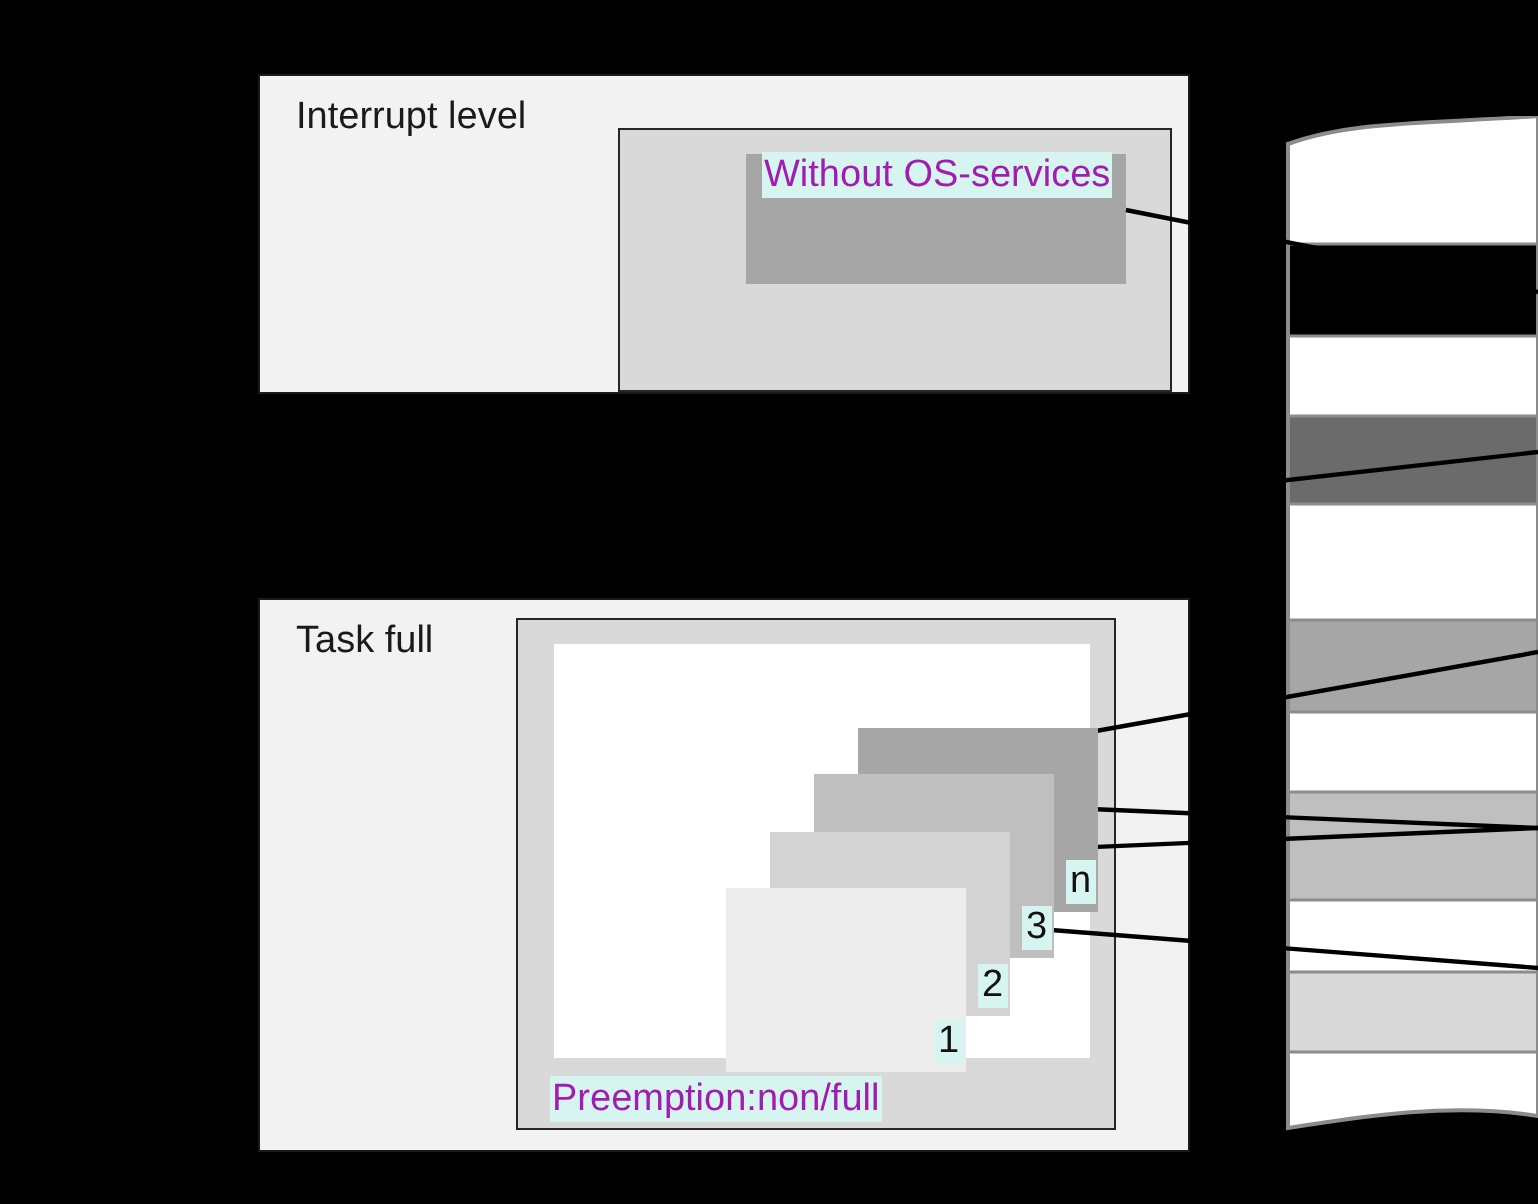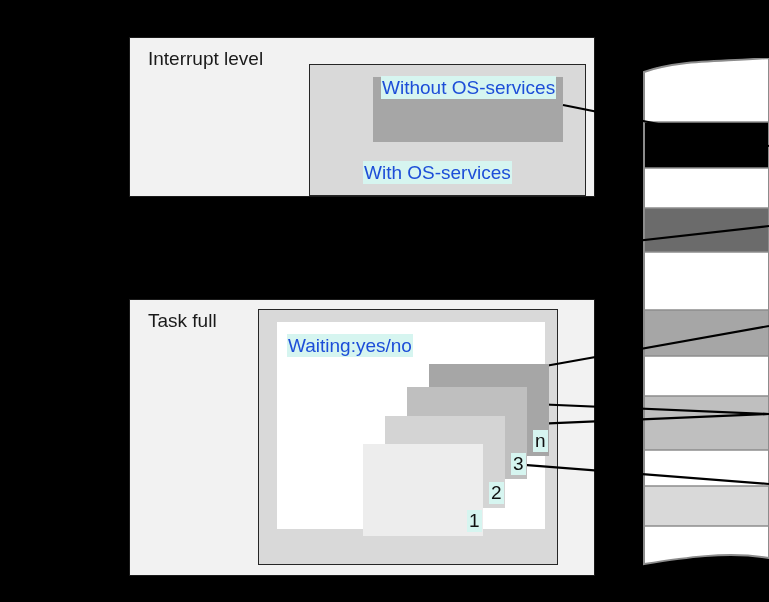--- a/index.html
+++ b/index.html
@@ -39,21 +39,21 @@
     box-sizing:border-box;
   }
   #without-os-box{
     position:absolute;
     left:63px;top:12px;width:190px;height:65px;
     background:#A6A6A6;
     box-sizing:border-box;
   }
   .hl{
     background:#D6F5F0;
-    color:#1d4ed8;
+    color:#a21caf;
     font-size:19px;
     line-height:23px;
     white-space:nowrap;
     display:inline-block;
     padding:0 1px;
   }
   #without-os-label{position:absolute;left:8px;top:-1px;}
   #with-os-label{position:absolute;left:53px;top:96px;}
 
   
@@ -104,42 +104,41 @@
 
 <div id="stage">
 
   <div class="panel" id="interrupt-panel">
     <div class="panel-title" id="interrupt-title">Interrupt level</div>
 
     <div id="with-os-box">
       <div id="without-os-box">
         <span class="hl" id="without-os-label">Without OS-services</span>
       </div>
-      <span class="hl" id="with-os-label">With OS-services</span>
     </div>
   </div>
 
 
   <div class="panel" id="task-panel">
     <div class="panel-title" id="task-title">Task full</div>
 
     <div id="task-outer">
       <div id="task-inner-white">
         <div id="task-stack">
             <div class="task-box" style="left: 152px; top: 42px; width: 120px; height: 92px; background: rgb(166, 166, 166); border: 1px solid rgb(166, 166, 166); z-index: 1;"></div>
             <span class="task-num" style="left: 256px; top: 108px; z-index: 10;">n</span>
             <div class="task-box" style="left: 130px; top: 65px; width: 120px; height: 92px; background: rgb(191, 191, 191); border: 1px solid rgb(191, 191, 191); z-index: 2;"></div>
             <span class="task-num" style="left: 234px; top: 131px; z-index: 20;">3</span>
             <div class="task-box" style="left: 108px; top: 94px; width: 120px; height: 92px; background: rgb(212, 212, 212); border: 1px solid rgb(212, 212, 212); z-index: 3;"></div>
             <span class="task-num" style="left: 212px; top: 160px; z-index: 30;">2</span>
             <div class="task-box" style="left: 86px; top: 122px; width: 120px; height: 92px; background: rgb(237, 237, 237); border: 1px solid rgb(237, 237, 237); z-index: 4;"></div>
             <span class="task-num" style="left: 190px; top: 188px; z-index: 40;">1</span>
           </div>
       </div>
-      <span class="hl" id="waiting-label">Waiting:yes/no</span>
+      <span class="hl" id="preemption-label">Preemption:non/full</span>
     </div>
   </div>
 
   <div id="strip-wrap"><svg width="137" height="510" viewBox="0 0 137 510">
         <defs>
           <clipPath id="stripClip">
             <path d="M 12 14 C 45 2, 85 4, 137 0 L 137 0 L 137 500 C 95 493, 50 500, 12 506 L 12 14 Z"></path>
           </clipPath>
         </defs>
         <g clip-path="url(#stripClip)">

